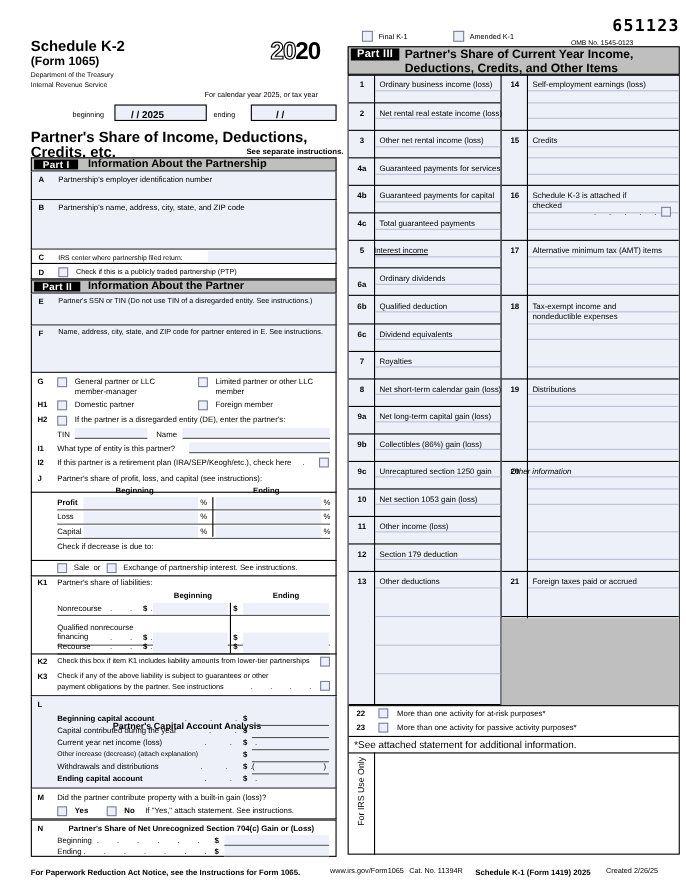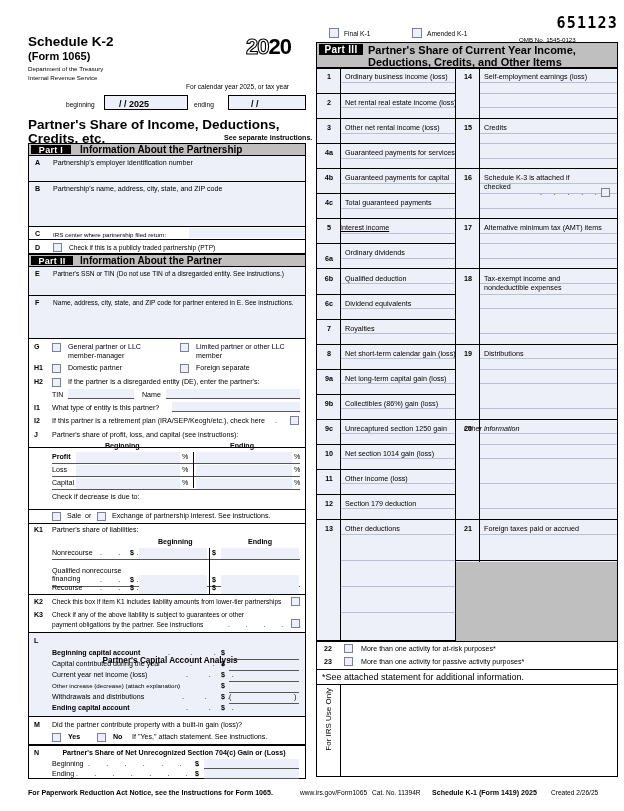--- a/index.html
+++ b/index.html
@@ -164,21 +164,21 @@
     <div class="hline" style="left: 317px; top: 394px; width: 138px;"></div>
     <div class="p3num" style="left: 318px; top: 399px; width: 22px;">9b</div>
     <div class="p3lbl" style="left: 345px; top: 399px;">Collectibles (86%) gain (loss)</div>
     <div class="abs" style="left: 341px; width: 114px; top: 408px; height: 11px;"></div>
     <div class="hline" style="left: 317px; top: 419px; width: 138px;"></div>
     <div class="p3num" style="left: 318px; top: 424px; width: 22px;">9c</div>
     <div class="p3lbl" style="left: 345px; top: 424px;">Unrecaptured section 1250 gain</div>
     <div class="abs" style="left: 341px; width: 114px; top: 433px; height: 11px;"></div>
     <div class="hline" style="left: 317px; top: 444px; width: 138px;"></div>
     <div class="p3num" style="left: 318px; top: 449px; width: 22px;">10</div>
-    <div class="p3lbl" style="left: 345px; top: 449px;">Net section 1014 gain (loss)</div>
+    <div class="p3lbl" style="left: 345px; top: 449px;">Net section 1053 gain (loss)</div>
     <div class="abs" style="left: 341px; width: 114px; top: 458px; height: 11px;"></div>
     <div class="hline" style="left: 317px; top: 469px; width: 138px;"></div>
     <div class="p3num" style="left: 318px; top: 474px; width: 22px;">11</div>
     <div class="p3lbl" style="left: 345px; top: 474px;">Other income (loss)</div>
     <div class="abs" style="left: 341px; width: 114px; top: 483px; height: 11px;"></div>
     <div class="hline" style="left: 317px; top: 494px; width: 138px;"></div>
     <div class="p3num" style="left: 318px; top: 499px; width: 22px;">12</div>
     <div class="p3lbl" style="left: 345px; top: 499px;">Section 179 deduction</div>
     <div class="abs" style="left: 341px; width: 114px; top: 508px; height: 11px;"></div>
     <div class="hline" style="left: 317px; top: 519px; width: 138px;"></div>
@@ -340,21 +340,21 @@
 <div class="abs t7" style="left:68px;top:343px;">General partner or LLC</div>
 <div class="abs t7" style="left:68px;top:352px;">member-manager</div>
 <div class="cb" style="left:180px;top:343px;"></div>
 <div class="abs t7" style="left:196px;top:343px;">Limited partner or other LLC</div>
 <div class="abs t7" style="left:196px;top:352px;">member</div>
 
 <div class="abs bold t7" style="left:34px;top:364px;">H1</div>
 <div class="cb" style="left:52px;top:364px;"></div>
 <div class="abs t7" style="left:68px;top:364px;">Domestic partner</div>
 <div class="cb" style="left:180px;top:364px;"></div>
-<div class="abs t7" style="left:196px;top:364px;">Foreign separate</div>
+<div class="abs t7" style="left:196px;top:364px;">Foreign member</div>
 
 <div class="abs bold t7" style="left:34px;top:378px;">H2</div>
 <div class="cb" style="left:52px;top:378px;"></div>
 <div class="abs t7" style="left:68px;top:378px;">If the partner is a disregarded entity (DE), enter the partner's:</div>
 
 <div class="abs t7" style="left:52px;top:391px;text-align:right;">TIN</div>
 <div class="box fill ul" style="left:68px;top:389px;width:66px;height:10px;"></div>
 <div class="abs t7" style="left:142px;top:391px;">Name</div>
 <div class="box fill ul" style="left:166px;top:389px;width:134px;height:10px;"></div>
 

